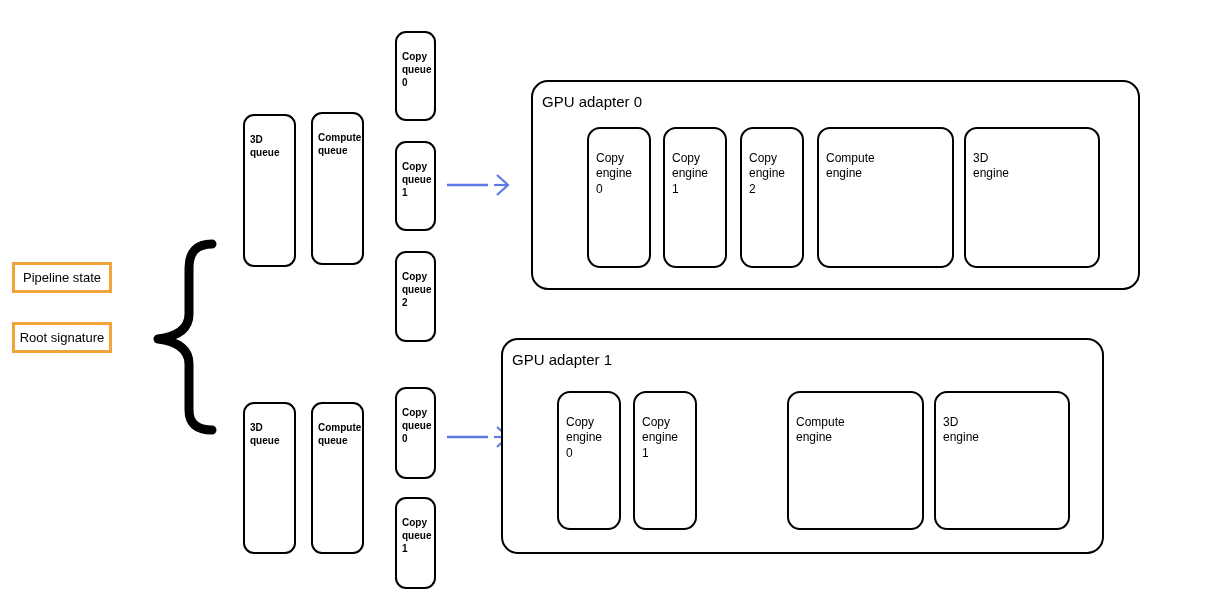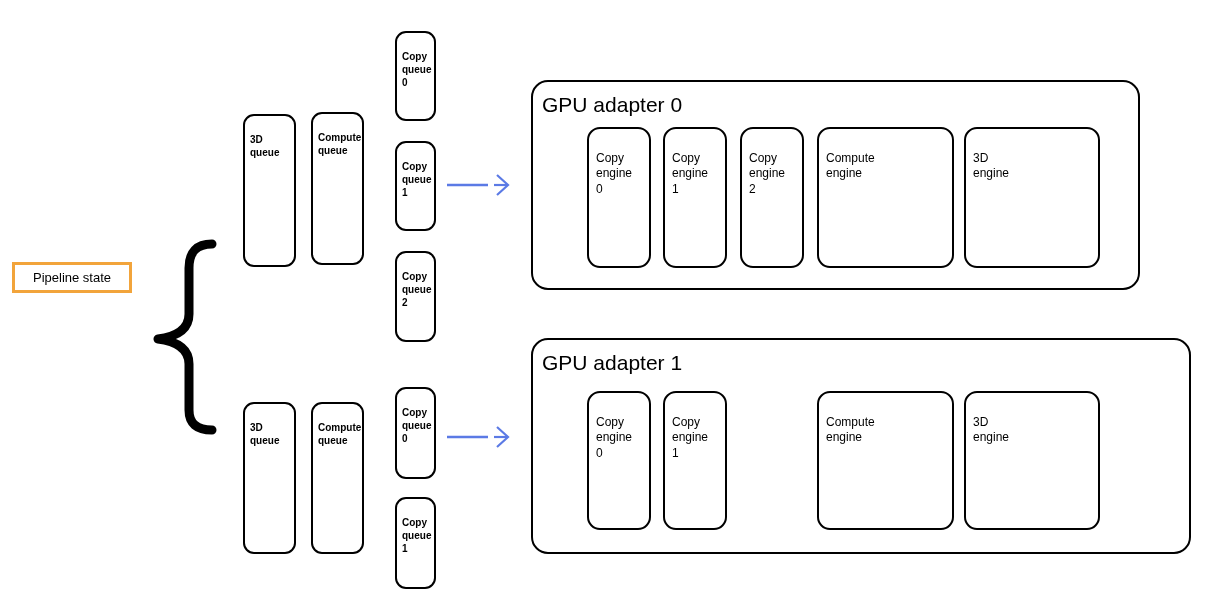--- a/index.html
+++ b/index.html
@@ -7,21 +7,21 @@
     --blue:#5B7AE5;
     --stroke:#000000;
   }
   html,body{margin:0;padding:0;background:#fff;}
   body{font-family:"Liberation Sans",sans-serif;color:#000;}
   .canvas{
     position:relative;width:1207px;height:615px;background:#fff;overflow:hidden;
   }
   
   .plabel{
-    position:absolute;left:12px;width:120px;height:31px;box-sizing:border-box;
+    position:absolute;left:12px;width:100px;height:31px;box-sizing:border-box;
     border:3px solid var(--orange);background:#fff;
     display:flex;align-items:center;justify-content:center;
     font-size:13px;white-space:nowrap;
   }
   
   .brace{position:absolute;left:146px;top:238px;}
   
   .qbox{
     position:absolute;box-sizing:border-box;background:#fff;
     border:2.5px solid var(--stroke);border-radius:11px;
@@ -29,37 +29,40 @@
     white-space:pre-line;
   }
   
   .arrow{position:absolute;}
   
   .adapter{
     position:absolute;box-sizing:border-box;background:#fff;
     border:2.6px solid var(--stroke);border-radius:17px;
   }
   .adapter-title{
-    position:absolute;left:9px;top:11px;font-size:21px;white-space:nowrap;
+    position:absolute;left:9px;top:11px;font-size:15px;white-space:nowrap;
   }
   
   .engine{
     position:absolute;box-sizing:border-box;background:#fff;
     border:2.5px solid var(--stroke);border-radius:13px;
     padding:6px 2px 0 7px;font-size:12px;line-height:1.3;
     white-space:pre-line;
   }
 </style>
 </head>
 <body>
 
 <div class="canvas">
 
   <div class="plabel" style="top:262px;">
     <span>Pipeline state</span>
+  </div>
+  <div class="plabel" style="top:322px;">
+    <span>Root signature</span>
   </div>
 
   <svg class="brace" width="72" height="198" viewBox="0 0 72 198">
     <path d="M 66 6 Q 43 6 43 30 L 43 76 Q 43 97 12 101 Q 43 105 43 126 L 43 172 Q 43 192 66 192" fill="none" stroke="#000" stroke-width="9" stroke-linecap="round" stroke-linejoin="round"></path>
   </svg>
 
   <div class="qbox" style="left:243px;top:114px;width:53px;height:153px;">
     <span>3D
 queue</span>
   </div>
@@ -133,21 +136,21 @@
     <div class="engine" style="left:284px;top:45px;width:137px;height:141px;">
       <span>Compute
 engine</span>
     </div>
     <div class="engine" style="left:431px;top:45px;width:136px;height:141px;">
       <span>3D
 engine</span>
     </div>
   </div>
 
-  <div class="adapter" style="left:531px;top:338px;width:660px;height:216px;">
+  <div class="adapter" style="left:501px;top:338px;width:603px;height:216px;">
     <div class="adapter-title">GPU adapter 1</div>
     <div class="engine" style="left:54px;top:51px;width:64px;height:139px;">
       <span>Copy
 engine
 0</span>
     </div>
     <div class="engine" style="left:130px;top:51px;width:64px;height:139px;">
       <span>Copy
 engine
 1</span>

